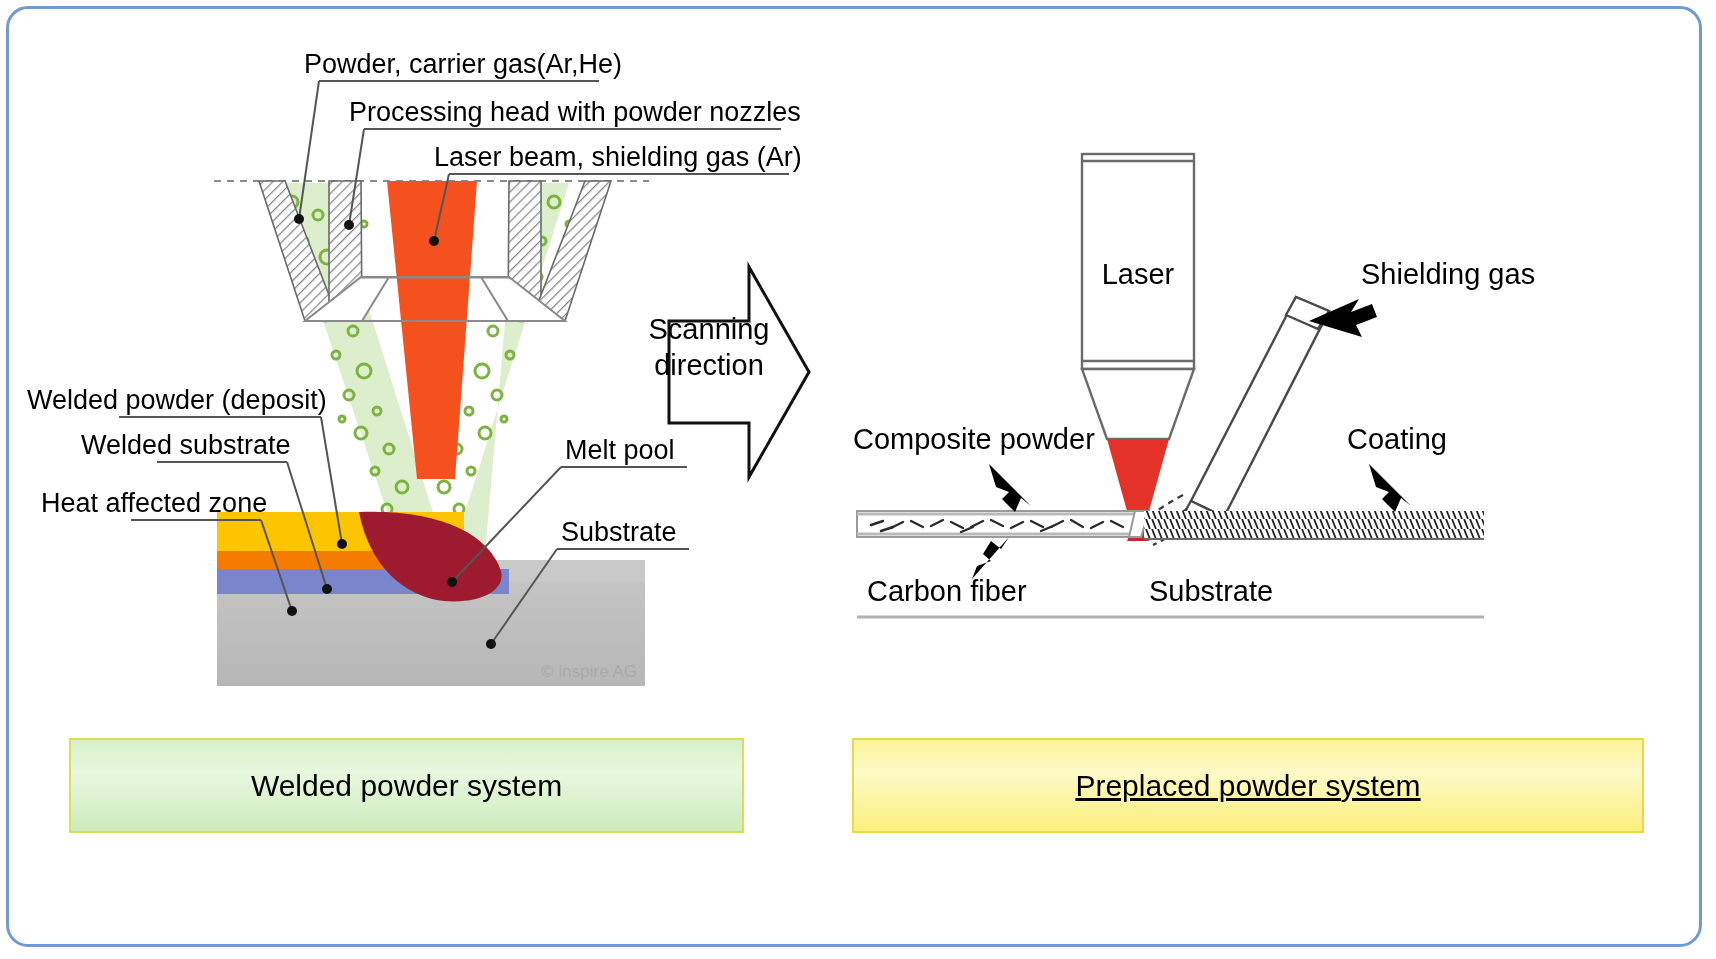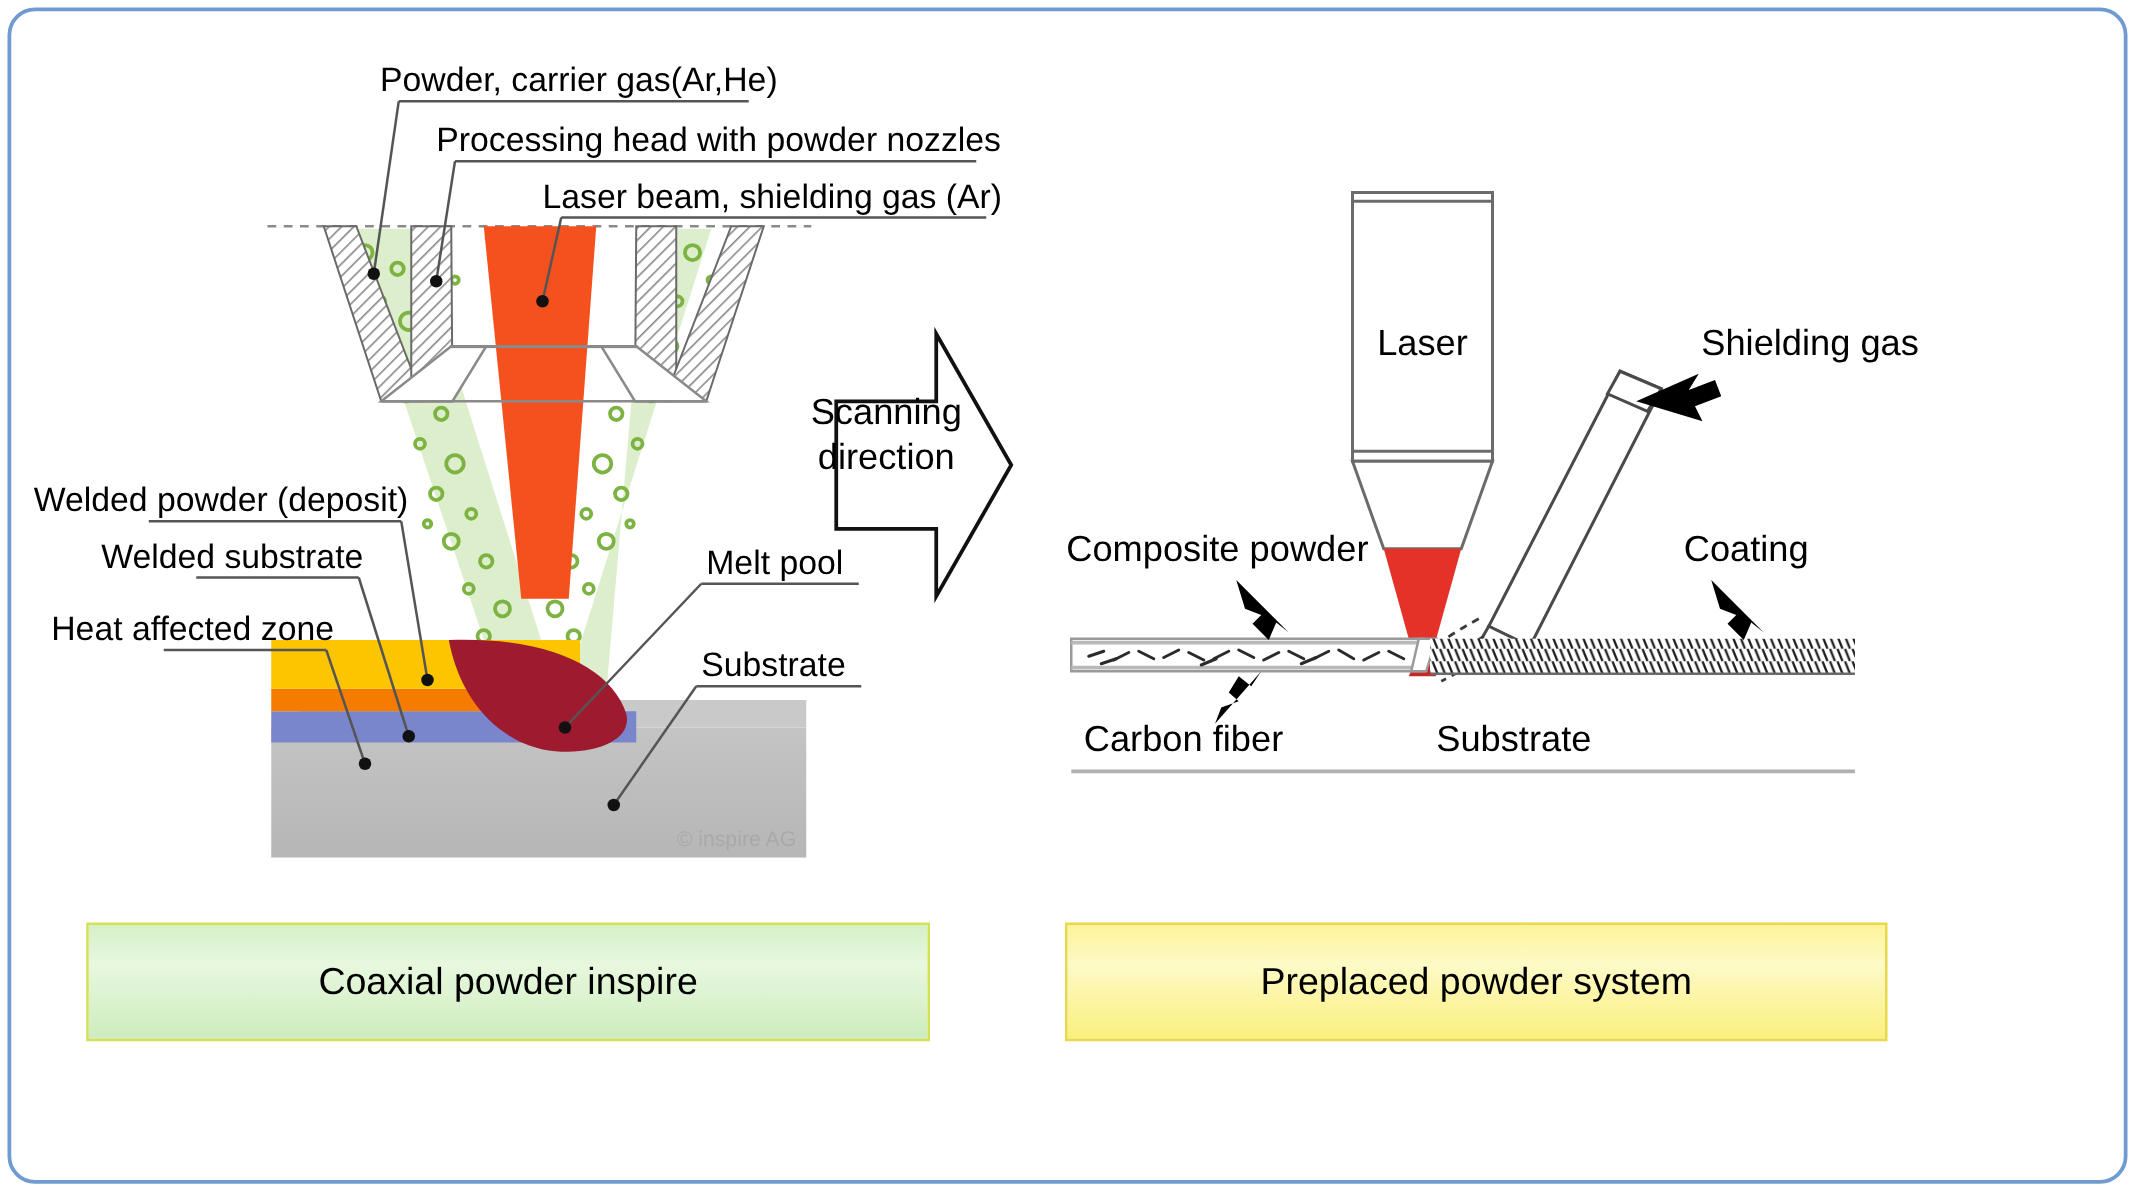--- a/index.html
+++ b/index.html
@@ -8,23 +8,23 @@
          border:3px solid #6f9bd1;border-radius:22px;background:#fff;box-sizing:border-box;}
   .panel{position:absolute;top:0;height:941px;}
   #panel-left{left:0;width:830px;}
   #panel-right{left:830px;width:860px;text-align:center;}
   svg{display:block;}
   .lbl{font-family:"Liberation Sans",sans-serif;fill:#000;}
   .cap-box{position:absolute;box-sizing:border-box;display:flex;align-items:center;justify-content:center;}
   #cap-left{left:60px;top:729px;width:675px;height:95px;
             border:2px solid #d4e157;
             background:linear-gradient(180deg,#d5f0c8 0%,#e8f8de 35%,#cdecbe 100%);}
-  #cap-right{left:843px;top:729px;width:658px;height:95px;
+  #cap-right{left:843px;top:729px;width:792px;height:95px;
              border:2px solid #e8d84a;
-             background:linear-gradient(180deg,#fdf49a 0%,#fdfac7 35%,#fbef7d 100%);}
+             background:linear-gradient(180deg,#fdf49a 0%,#fdfac7 35%,#fbef7d 100%);text-decoration:underline;}
   .cap-text{font-size:30px;color:#000;font-family:"Liberation Sans",sans-serif;}
 </style>
 </head>
 <body>
 
 <div id="frame">
 
   <div class="panel" id="panel-left">
     <svg width="830" height="730" viewBox="0 0 830 730">
       <defs>
@@ -269,19 +269,19 @@
       <g fill="#000000">
         <polygon points="530,455 572,497 562,489 556,503 543,490 550,483 537,478"></polygon>
       </g>
       <text class="lbl" x="508" y="440" font-size="29">Coating</text>
 
       <text class="lbl" x="310" y="592" font-size="29">Substrate</text>
     </svg>
   </div>
 
   <div class="cap-box" id="cap-left">
-    <span class="cap-text">Coaxial powder inspire</span>
+    <span class="cap-text">Welded powder system</span>
   </div>
   <div class="cap-box" id="cap-right">
     <span class="cap-text">Preplaced powder system</span>
   </div>
 
 </div>
 
 </body></html>

